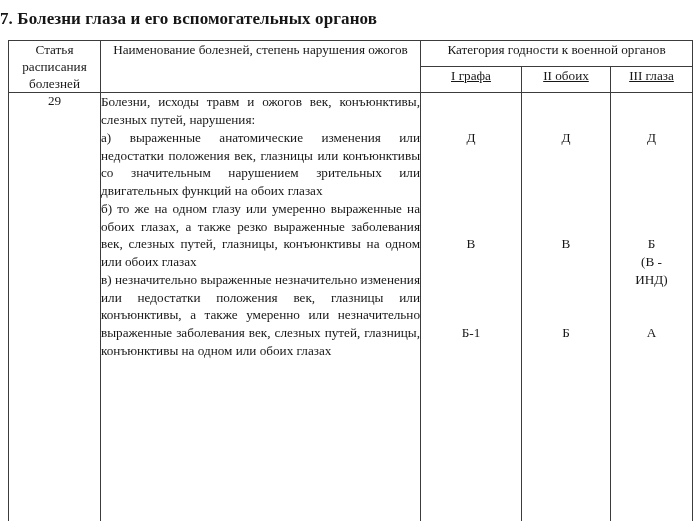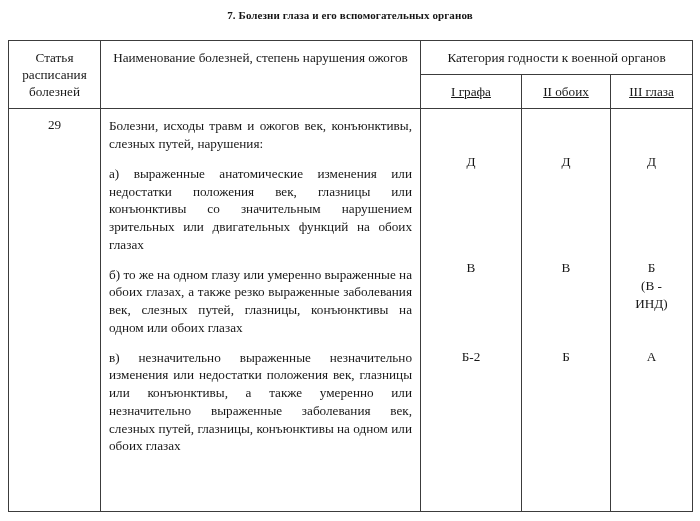--- a/index.html
+++ b/index.html
@@ -14,42 +14,42 @@
     color: #1c1c1c;
     overflow: hidden;
     position: relative;
   }
 
   .page-title {
     position: absolute;
     left: 0;
     top: 9px;
     width: 700px;
-    text-align: center;
+    text-align: left;
     font-weight: bold;
-    font-size: 11px;
+    font-size: 17px;
     letter-spacing: 0.1px;
     color: #161616;
   }
 
   .schedule-table {
     position: absolute;
     left: 8px;
     top: 40px;
     width: 684px;
     height: 472px;
     border-collapse: collapse;
     table-layout: fixed;
     background: #ffffff;
   }
 
   .schedule-table td,
   .schedule-table th {
     border: 1px solid #3c3c3c;
-    padding: 8px;
+    padding: 0;
     vertical-align: top;
     font-weight: normal;
   }
 
   
   .hdr-cell {
     text-align: center;
     font-size: 13.2px;
     line-height: 1.30;
     padding: 5px 4px 4px 4px;
@@ -86,21 +86,20 @@
     text-justify: inter-word;
     color: #171717;
     hyphens: none;
   }
   .cell-desc p {
     margin: 0;
     text-align: justify;
   }
   .cell-desc p.last-line-left {
     text-align-last: left;
-    margin-top: 12px;
   }
 
   .cell-cat {
     font-size: 13.2px;
     line-height: 1.345;
     text-align: center;
     padding: 5px 2px 0 2px;
     color: #171717;
   }
   .cat-val {
@@ -146,21 +145,21 @@
         <p class="last-line-left">б) то же на одном глазу или умеренно выраженные на обоих глазах, а также резко выраженные заболевания век, слезных путей, глазницы, конъюнктивы на одном или обоих глазах</p>
         <p class="last-line-left">в) незначительно выраженные незначительно изменения или недостатки положения век, глазницы или конъюнктивы, а также умеренно или незначительно выраженные заболевания век, слезных путей, глазницы, конъюнктивы на одном или обоих глазах</p>
       </td>
 
       <td class="cell-cat">
         <span class="cat-spacer">&nbsp;<br>&nbsp;</span>
         <span class="cat-val">Д</span>
         <span class="cat-spacer">&nbsp;<br>&nbsp;<br>&nbsp;<br>&nbsp;<br>&nbsp;</span>
         <span class="cat-val">В</span>
         <span class="cat-spacer">&nbsp;<br>&nbsp;<br>&nbsp;<br>&nbsp;</span>
-        <span class="cat-val">Б-2</span>
+        <span class="cat-val">Б-1</span>
       </td>
 
       <td class="cell-cat">
         <span class="cat-spacer">&nbsp;<br>&nbsp;</span>
         <span class="cat-val">Д</span>
         <span class="cat-spacer">&nbsp;<br>&nbsp;<br>&nbsp;<br>&nbsp;<br>&nbsp;</span>
         <span class="cat-val">В</span>
         <span class="cat-spacer">&nbsp;<br>&nbsp;<br>&nbsp;<br>&nbsp;</span>
         <span class="cat-val">Б</span>
       </td>

